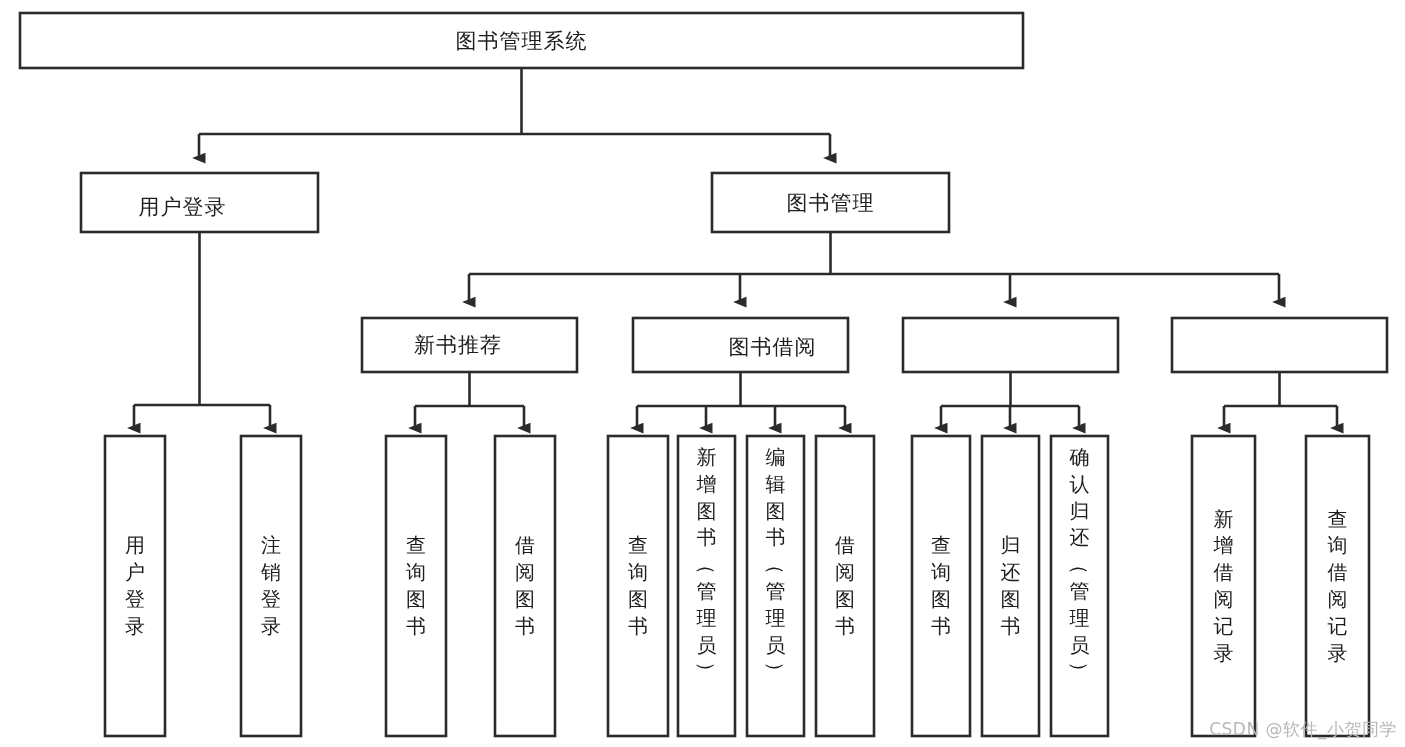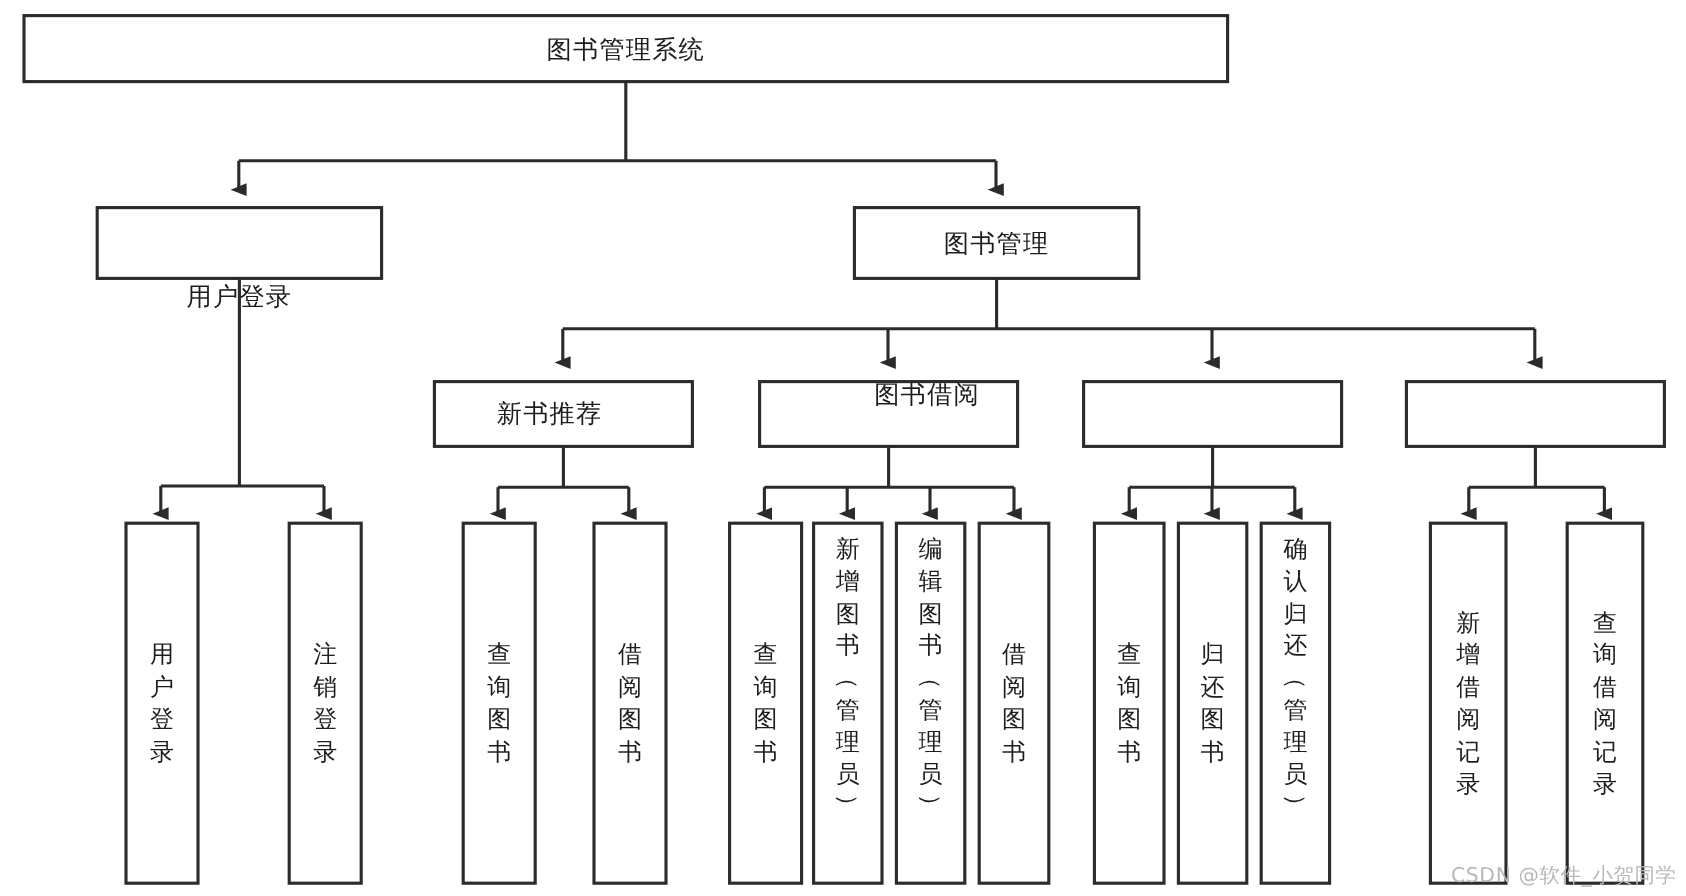--- a/index.html
+++ b/index.html
@@ -112,25 +112,25 @@
     <rect class="node-rect" x="912" y="436" width="58" height="300"></rect>
     <rect class="node-rect" x="982" y="436" width="57" height="300"></rect>
     <rect class="node-rect" x="1051" y="436" width="57" height="300"></rect>
 
     <rect class="node-rect" x="1192" y="436" width="63" height="300"></rect>
     <rect class="node-rect" x="1306" y="436" width="63" height="300"></rect>
   </svg>
 
   <div class="hlabel" style="left:20px;top:13px;width:1003px;height:55px;">图书管理系统</div>
 
-  <div class="hlabel" style="left:81px;top:173px;width:237px;height:68px;margin-top:40px;">用户登录</div>
+  <div class="hlabel" style="left:64px;top:173px;width:237px;height:68px;">用户登录</div>
   <div class="hlabel" style="left:712px;top:173px;width:237px;height:59px;">图书管理</div>
 
   <div class="hlabel" style="left:362px;top:318px;width:192px;height:54px;">新书推荐</div>
-  <div class="hlabel" style="left:633px;top:302px;width:215px;height:54px;padding-left:32px;">图书借阅</div>
+  <div class="hlabel" style="left:633px;top:320px;width:215px;height:54px;padding-left:32px;">图书借阅</div>
 
   <div class="vlabel center" style="left:105px;top:436px;width:60px;height:300px;">
       <span>用</span>
       <span>户</span>
       <span>登</span>
       <span>录</span>
     </div>
   <div class="vlabel center" style="left:241px;top:436px;width:60px;height:300px;">
       <span>注</span>
       <span>销</span>

